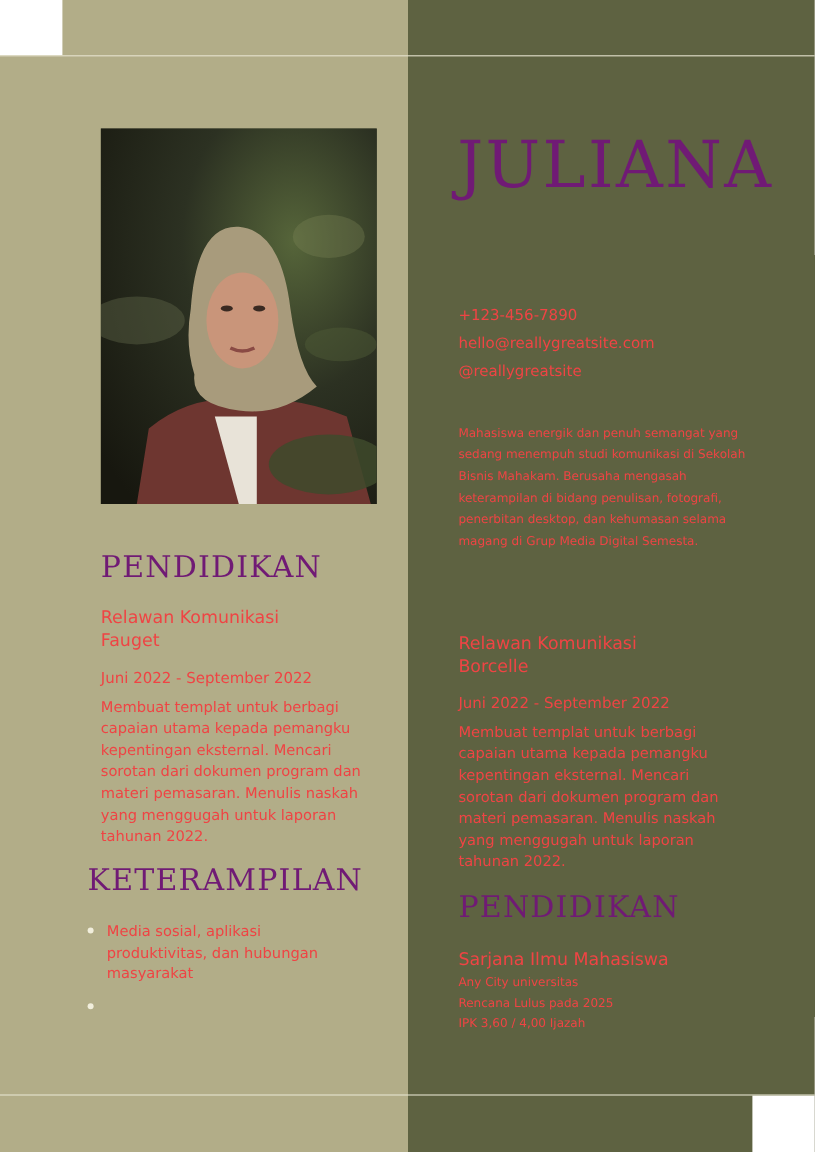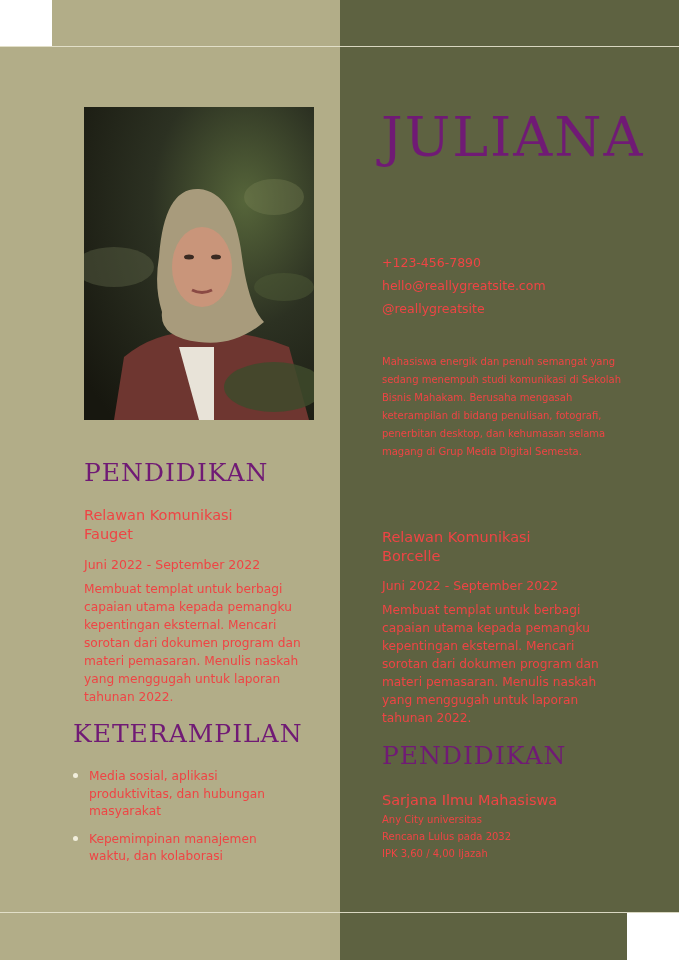--- a/index.html
+++ b/index.html
@@ -86,27 +86,27 @@
 <div class="txt job-title" style="left:84px; top:506px">
   <span>Relawan Komunikasi</span><br>
   <span>Fauget</span>
 </div>
 <div class="txt job-date" style="left:84px; top:557px">Juni 2022 - September 2022</div>
 <div class="txt job-desc" style="left:84px; top:580px">Membuat templat untuk berbagi capaian utama kepada pemangku kepentingan eksternal. Mencari sorotan dari dokumen program dan materi pemasaran. Menulis naskah yang menggugah untuk laporan tahunan 2022.</div>
 
 <h2 class="serif-head sec-head" style="left:73px; top:719px">KETERAMPILAN</h2>
 <ul class="skills txt">
   <li><span class="bullet"></span><span>Media sosial, aplikasi produktivitas, dan hubungan masyarakat</span></li>
-  <li><span class="bullet"></span><span>Kepemimpinan manajemen waktu, dan kolaborasi</span></li>
+  <li><span class="bullet"></span></li>
 </ul>
 
 <div class="txt job-title" style="left:382px; top:528px">
   <span>Relawan Komunikasi</span><br>
   <span>Borcelle</span>
 </div>
 <div class="txt job-date" style="left:382px; top:578px">Juni 2022 - September 2022</div>
 <div class="txt job-desc" style="left:382px; top:601px">Membuat templat untuk berbagi capaian utama kepada pemangku kepentingan eksternal. Mencari sorotan dari dokumen program dan materi pemasaran. Menulis naskah yang menggugah untuk laporan tahunan 2022.</div>
 
 <h2 class="serif-head sec-head" style="left:382px; top:741px">PENDIDIKAN</h2>
 <div class="txt edu" style="top:792px; font-size:14.5px">Sarjana Ilmu Mahasiswa</div>
 <div class="txt edu" style="top:814px">Any City universitas</div>
-<div class="txt edu" style="top:831px">Rencana Lulus pada 2032</div>
+<div class="txt edu" style="top:831px">Rencana Lulus pada 2025</div>
 <div class="txt edu" style="top:848px">IPK 3,60 / 4,00 Ijazah</div>
 
 </body></html>

